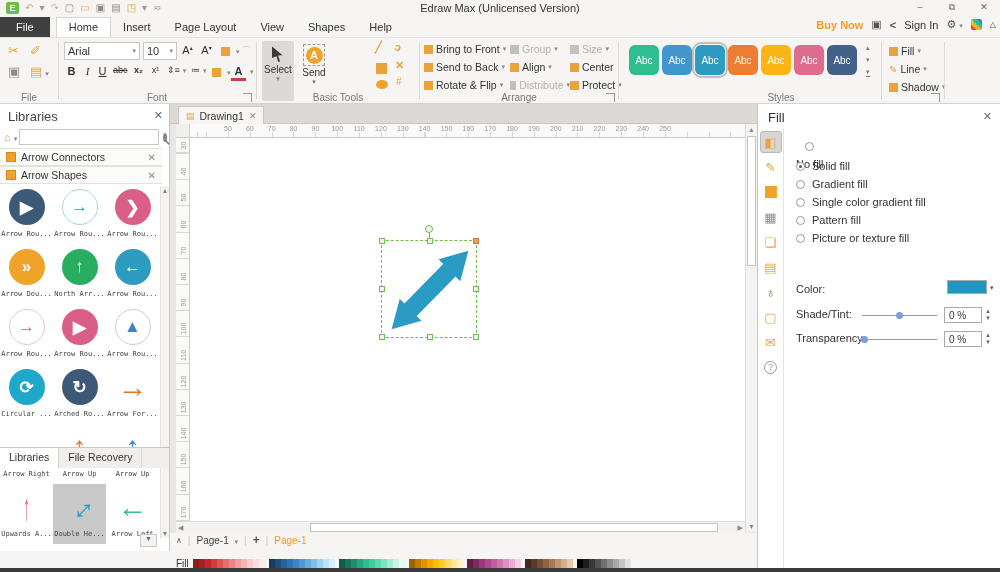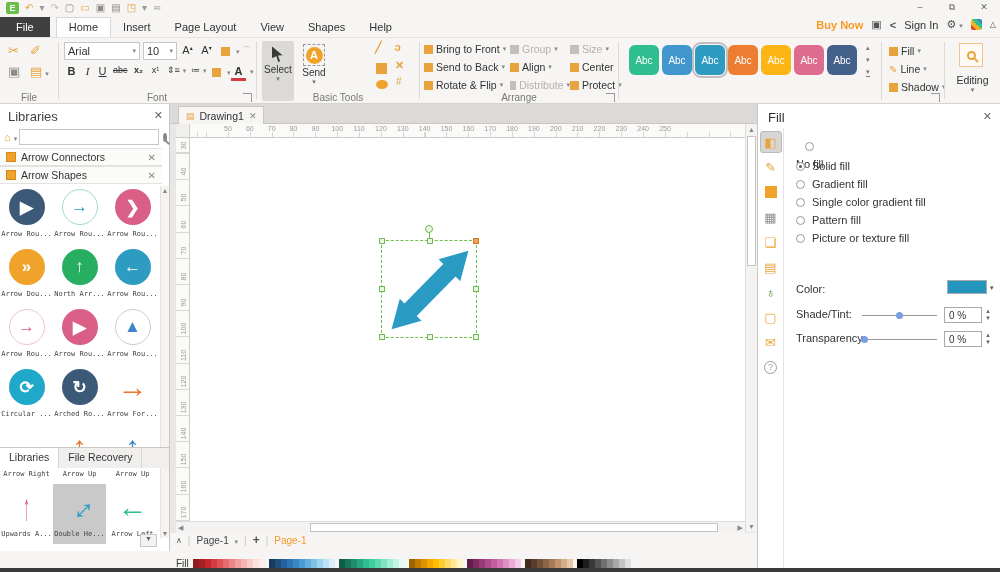--- a/index.html
+++ b/index.html
@@ -135,20 +135,21 @@
         <span class="qa-ic" style="color: rgb(153, 153, 153);">▾</span>
         <span class="qa-ic" style="color: rgb(189, 187, 184);">↷</span>
         <span class="qa-ic" style="color: rgb(143, 141, 138);">▢</span>
         <span class="qa-ic" style="color: rgb(232, 163, 61);">▭</span>
         <span class="qa-ic" style="color: rgb(143, 141, 138);">▣</span>
         <span class="qa-ic" style="color: rgb(143, 141, 138);">▤</span>
         <span class="qa-ic" style="color: rgb(232, 163, 61);">◳</span>
         <span class="qa-ic" style="color: rgb(153, 153, 153);">▾</span>
         <span class="qa-ic" style="color: rgb(153, 153, 153);">≂</span>
       </span>
+    <div class="win-title">Edraw Max (Unlicensed Version)</div>
     <div class="win-controls" id="win-controls">
         <span class="win-btn">–</span>
         <span class="win-btn">⧉</span>
         <span class="win-btn">✕</span>
       </div>
   </div>
 
   <div class="menubar">
     <span id="menu-tabs" style="display:flex;align-items:flex-end;">
         <span class="menu-tab file">File</span>
@@ -307,31 +308,25 @@
       <div class="ar-btn abs" style="left:270px;top:22px;">
           <span style="color:#e8a33d;font-size:10px;margin-right:3px;">✎</span>
           <span>Line</span>
           <span class="caret">▾</span>
         </div>
       <div class="ar-btn abs" style="left:270px;top:40px;">
           <span class="orange-ic"></span>
           <span>Shadow</span>
           <span class="caret">▾</span>
         </div>
+      <div class="rgroup-label">Styles</div>
       <span class="launcher"></span>
     </div>
     <div class="rsep" style="left:944px;"></div>
 
-    <div class="abs" style="left:945px;top:0;width:55px;height:66px;">
-      <div class="abs" style="left:14px;top:5px;width:24px;height:24px;border:1px solid #f0c48a;background:#fffaf3;display:flex;align-items:center;justify-content:center;">
-        <span class="mag"></span>
-      </div>
-      <div class="abs" style="left:0;top:36px;width:100%;text-align:center;font-size:10.5px;color:#333;">Editing</div>
-      <div class="abs" style="left:0;top:48px;width:100%;text-align:center;font-size:7px;color:#777;">▾</div>
-    </div>
   </div>
 
   <div class="libpanel">
     <div class="lib-title">Libraries</div>
     <span class="lib-close">✕</span>
     <div class="lib-search">
       <span style="color:#e8a33d;font-size:11px;margin-right:2px;">⌂<span class="caret">▾</span></span>
       <input value="" style="">
       <span style="margin-left:4px;" class="mag gray"></span>
     </div>

